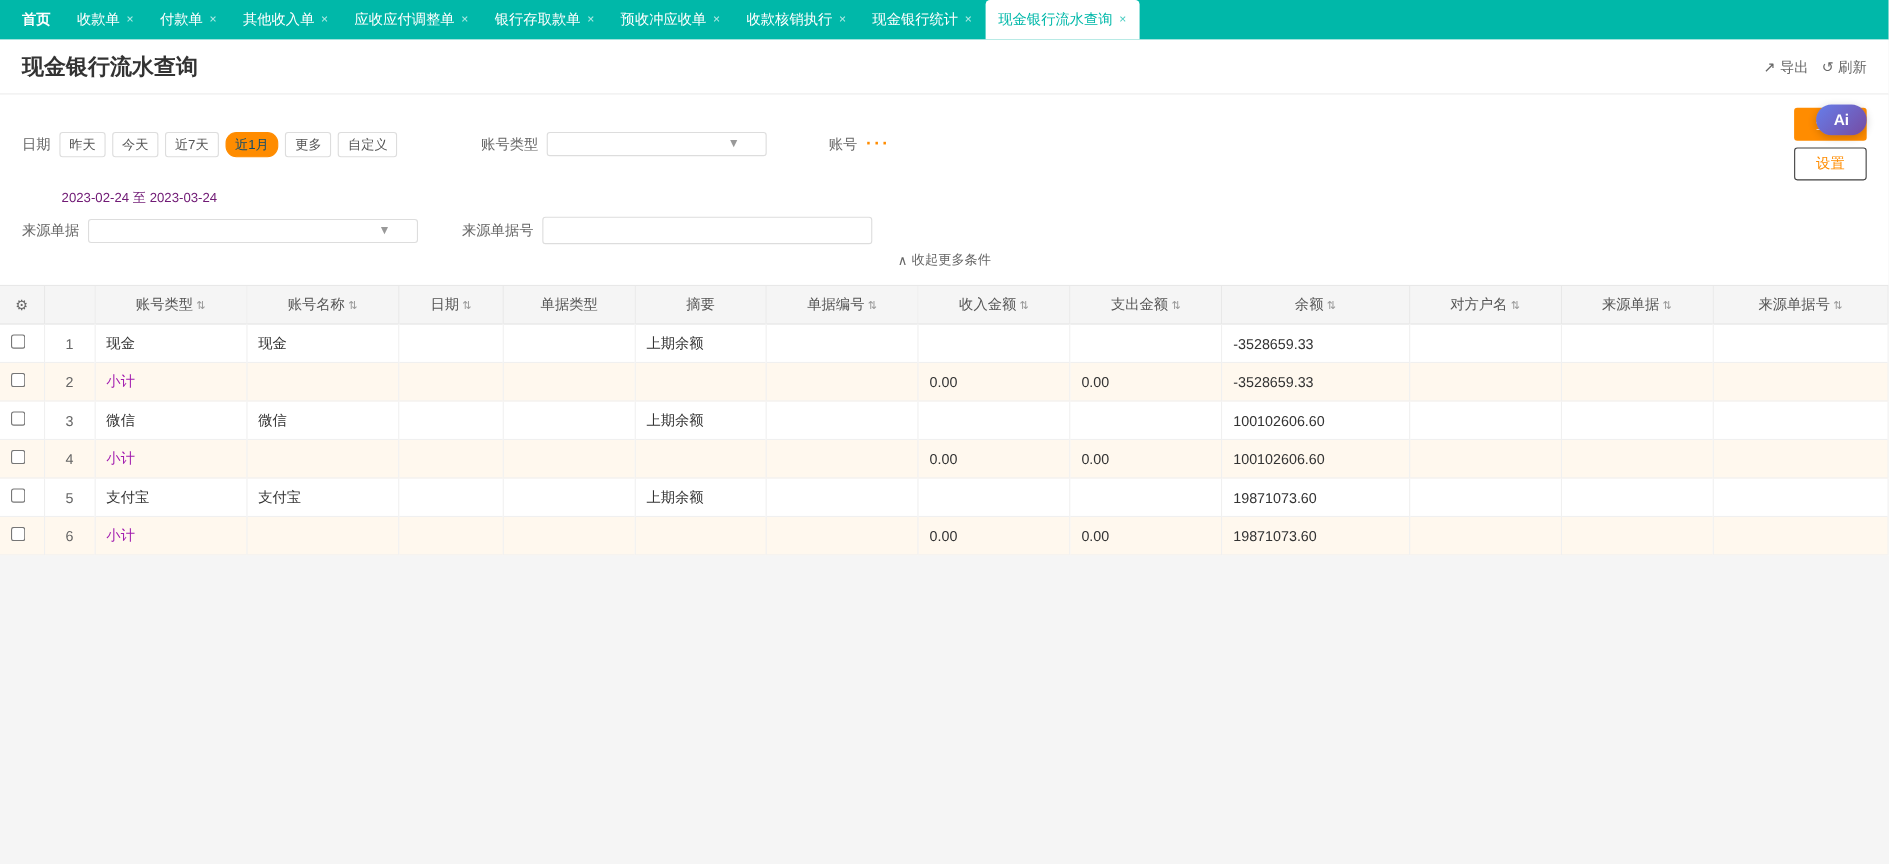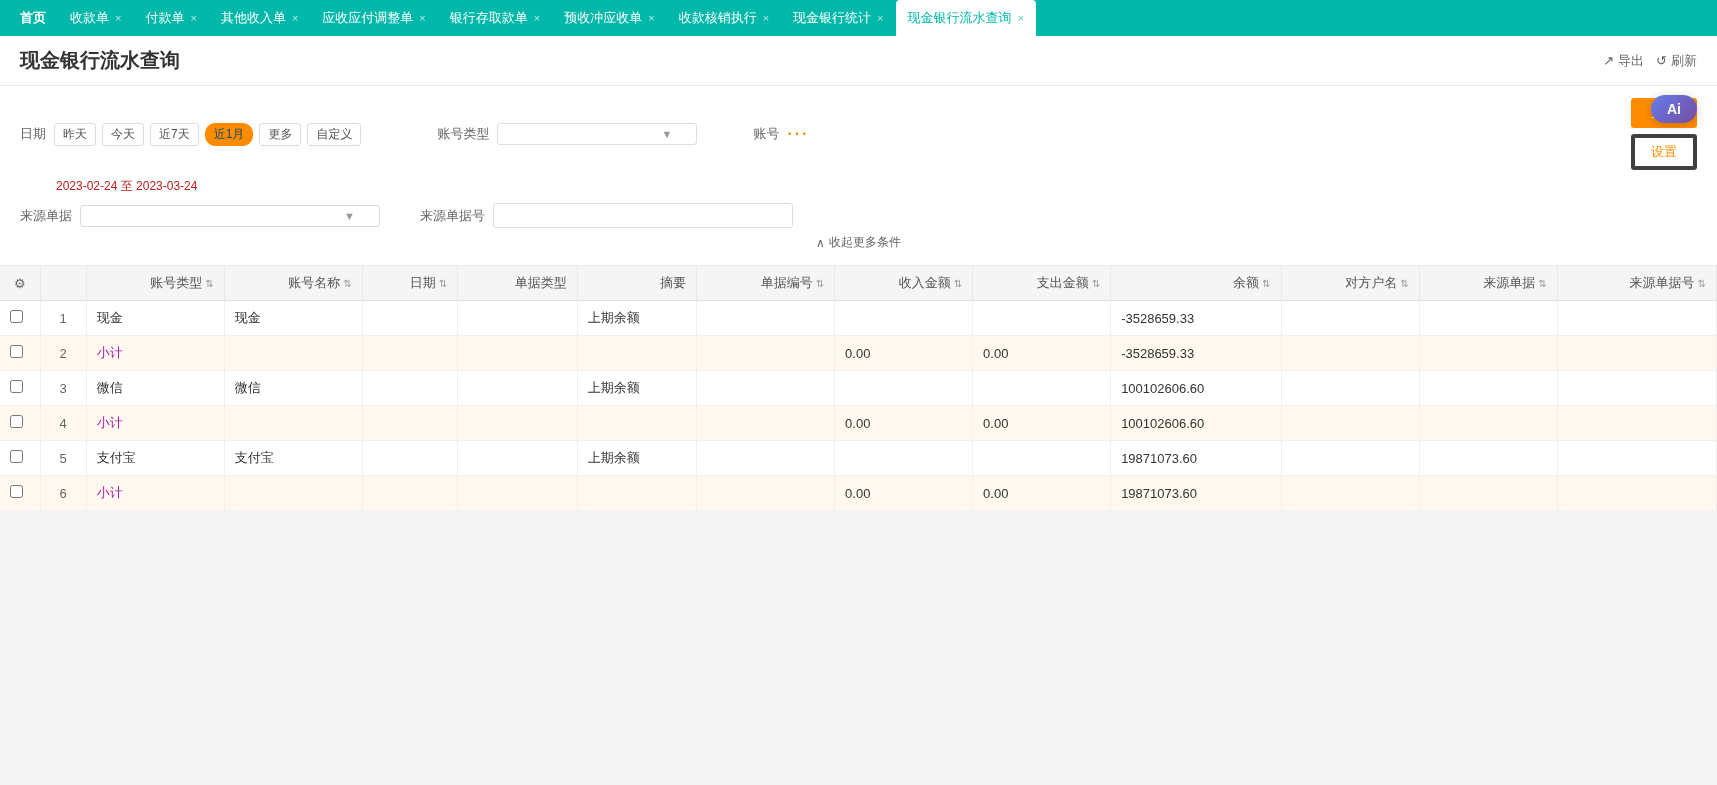--- a/index.html
+++ b/index.html
@@ -98,21 +98,21 @@
       color: #555;
       background: #fff;
     }
     .date-btn.active {
       background: #ff8c00;
       color: #0c4a6e;
       border-color: #ff8c00;
       border-radius: 10px;
     }
     .date-range-text {
-      color: #b91c1c;
+      color: #701a75;
       font-size: 12px;
       margin-left: 4px;
     }
     .select-box {
       border: 1px solid #ddd;
       border-radius: 3px;
       padding: 4px 24px 4px 8px;
       font-size: 13px;
       color: #333;
       background: #fff;
@@ -143,21 +143,21 @@
       color: #fff;
       border: none;
       border-radius: 3px;
       padding: 6px 20px;
       cursor: pointer;
       font-size: 13px;
     }
     .btn-settings {
       background: #fff;
       color: #ff8c00;
-      border: 4px solid #404040;
+      border: 1px solid #404040;
       border-radius: 3px;
       padding: 5px 16px;
       cursor: pointer;
       font-size: 13px;
     }
     .filter-row2 {
       display: flex;
       align-items: center;
       gap: 40px;
     }
@@ -186,21 +186,21 @@
       width: 100%;
       border-collapse: collapse;
       font-size: 13px;
     }
     thead tr {
       background: #f5f5f5;
       border-bottom: 1px solid #e0e0e0;
     }
     thead th {
       padding: 8px 10px;
-      text-align: right;
+      text-align: center;
       color: #555;
       font-weight: normal;
       border-right: 1px solid #e8e8e8;
       white-space: nowrap;
       position: relative;
     }
     thead th .sort-icon {
       color: #999;
       font-size: 10px;
       margin-left: 3px;

